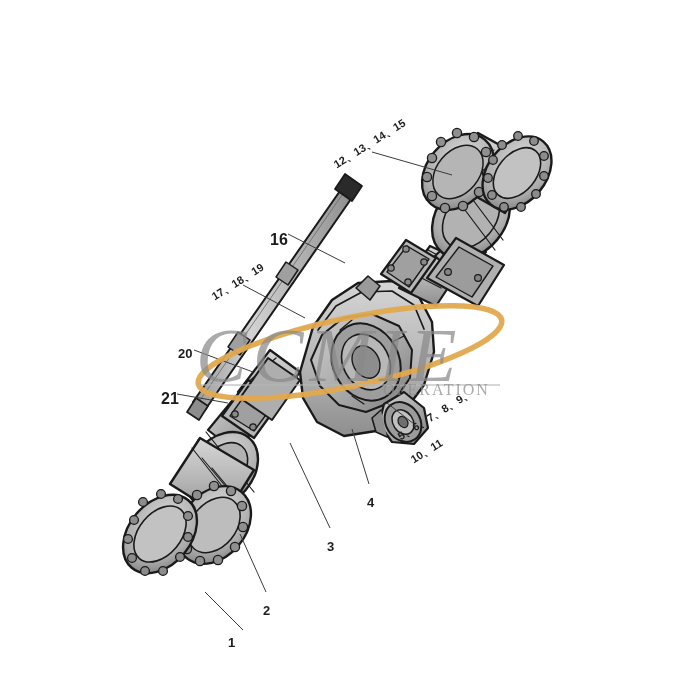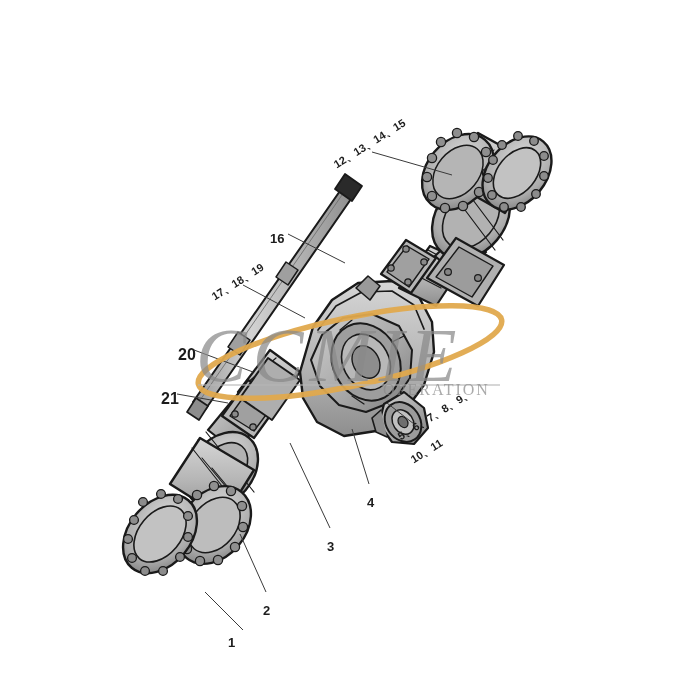--- a/index.html
+++ b/index.html
@@ -282,19 +282,19 @@
   </div>
 
   <div id="callout-layer">
       <div class="callout" style="left: 228px; top: 636px; font-size: 13px; transform-origin: left center; transform: rotate(0deg);">1</div>
       <div class="callout" style="left: 263px; top: 604px; font-size: 13px; transform-origin: left center; transform: rotate(0deg);">2</div>
       <div class="callout" style="left: 327px; top: 540px; font-size: 13px; transform-origin: left center; transform: rotate(0deg);">3</div>
       <div class="callout" style="left: 367px; top: 496px; font-size: 13px; transform-origin: left center; transform: rotate(0deg);">4</div>
       <div class="callout" style="left: 399px; top: 432px; font-size: 11px; transform-origin: left center; transform: rotate(-32deg);">5、6、7、8、9、</div>
       <div class="callout" style="left: 412px; top: 455px; font-size: 11px; transform-origin: left center; transform: rotate(-32deg);">10、11</div>
       <div class="callout" style="left: 335px; top: 160px; font-size: 11px; transform-origin: left center; transform: rotate(-32deg);">12、13、14、15</div>
-      <div class="callout" style="left: 270px; top: 232px; font-size: 13px; transform-origin: left center; transform: rotate(0deg);">16</div>
+      <div class="callout" style="left: 270px; top: 232px; font-size: 16px; transform-origin: left center; transform: rotate(0deg);">16</div>
       <div class="callout" style="left: 213px; top: 292px; font-size: 11px; transform-origin: left center; transform: rotate(-32deg);">17、18、19</div>
-      <div class="callout" style="left: 178px; top: 347px; font-size: 16px; transform-origin: left center; transform: rotate(0deg);">20</div>
+      <div class="callout" style="left: 178px; top: 347px; font-size: 13px; transform-origin: left center; transform: rotate(0deg);">20</div>
       <div class="callout" style="left: 161px; top: 391px; font-size: 16px; transform-origin: left center; transform: rotate(0deg);">21</div>
     </div>
 
 </div>
 
 </body></html>

